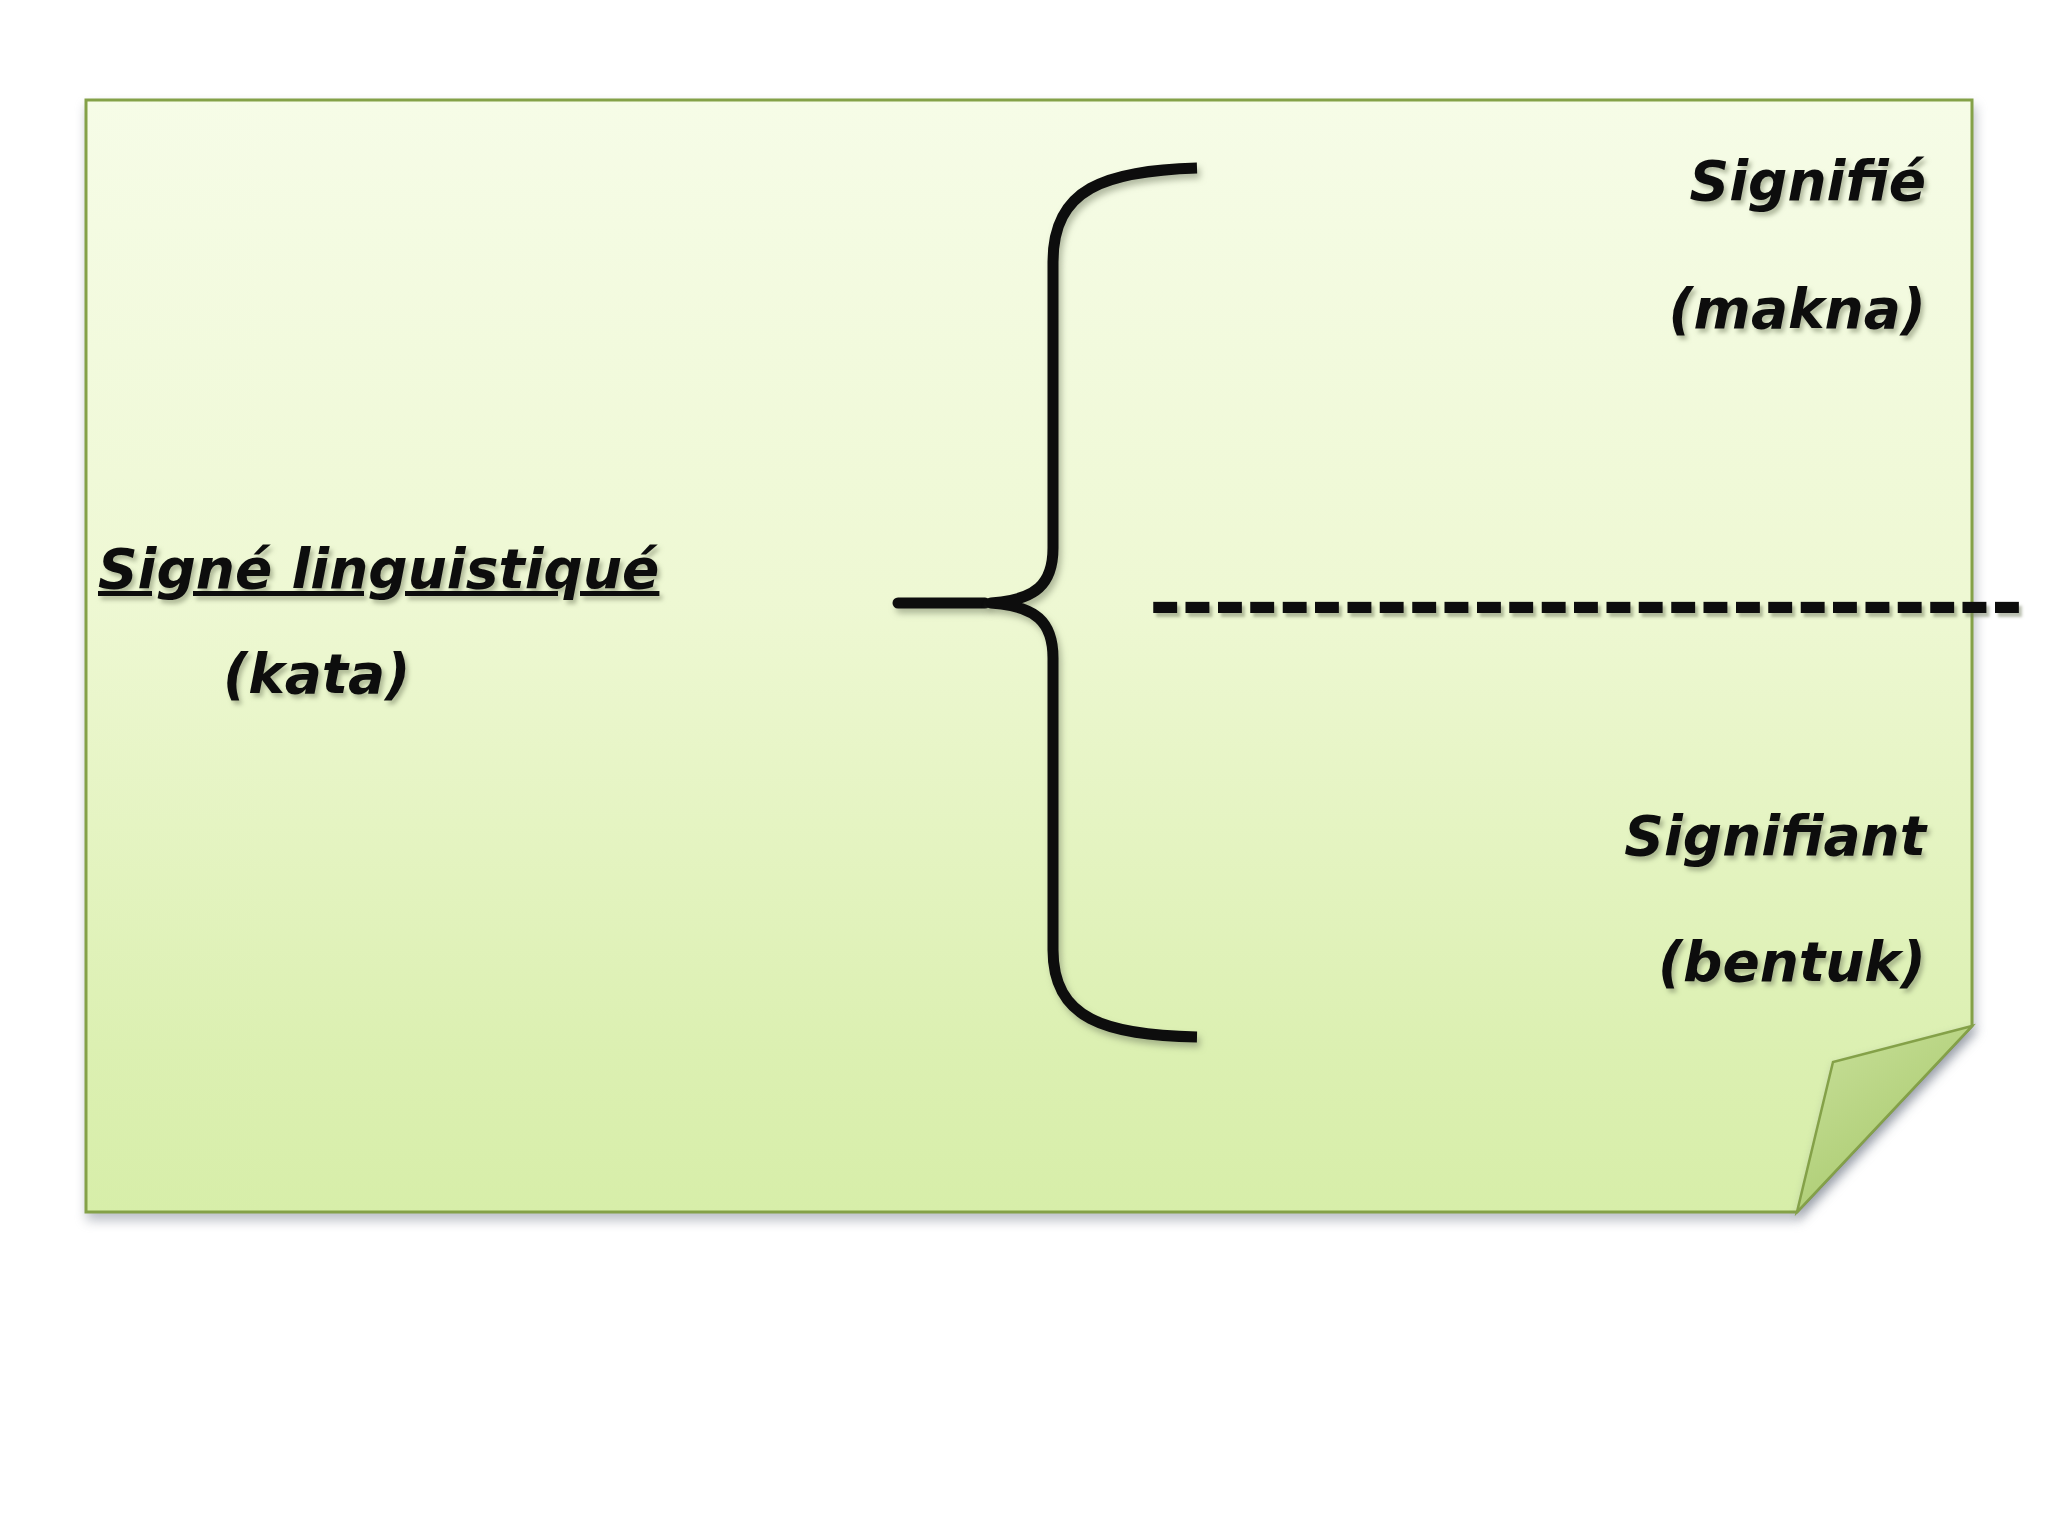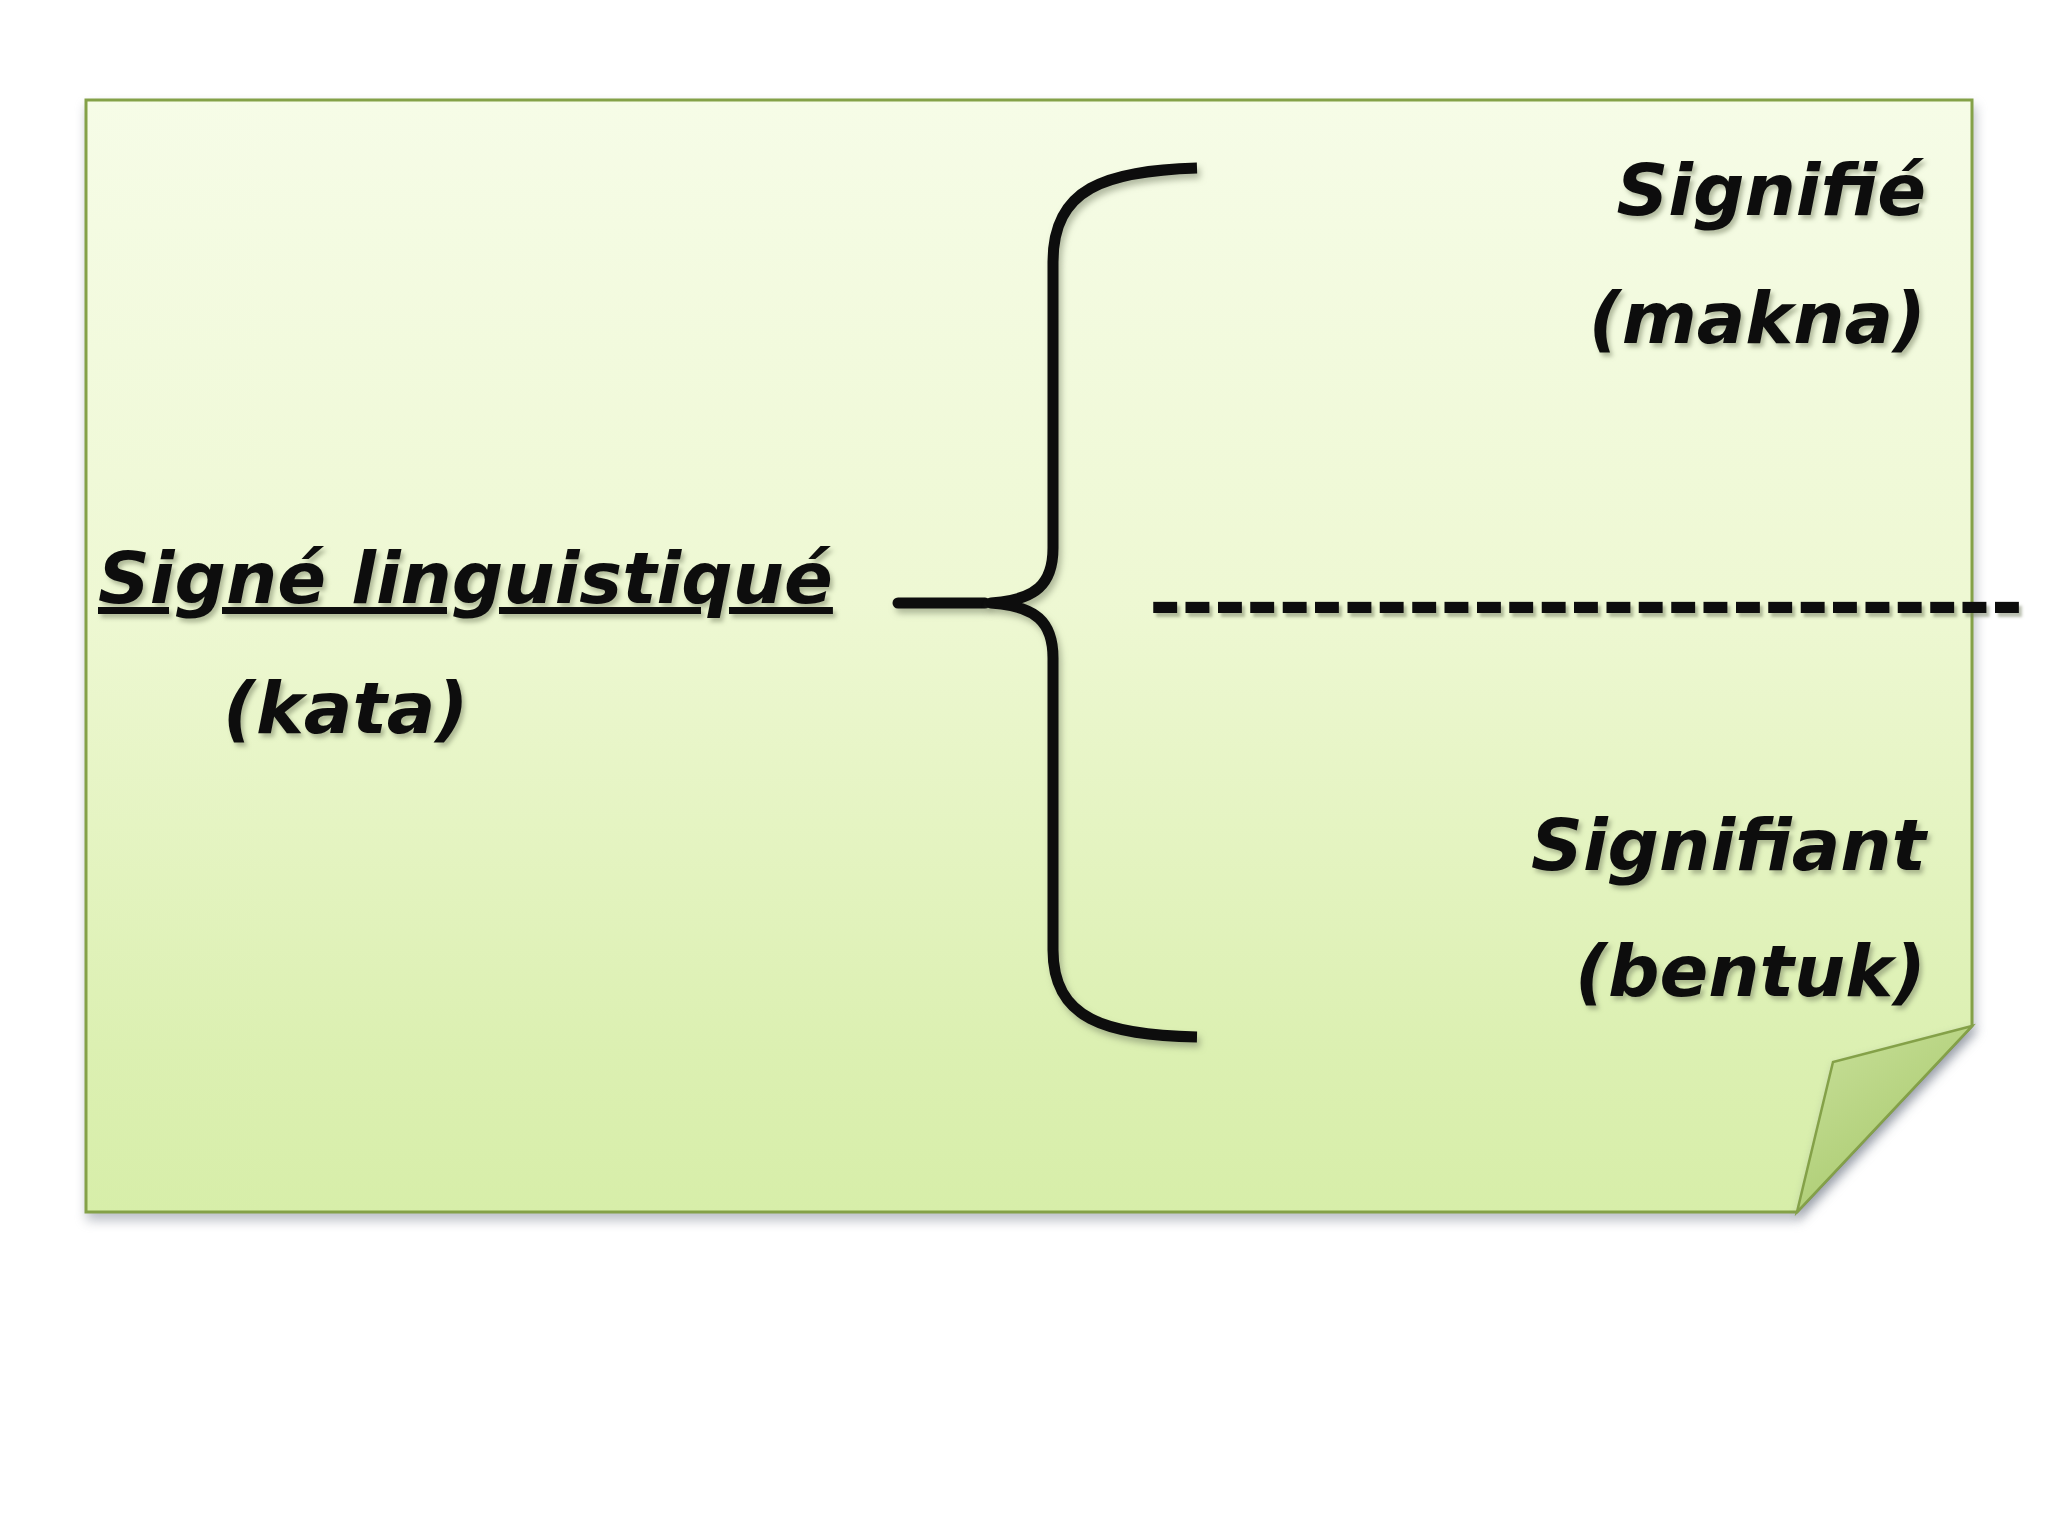--- a/index.html
+++ b/index.html
@@ -42,21 +42,21 @@
     fill:none;
     stroke:var(--ink);
     stroke-width:11;
     filter:drop-shadow(3px 5px 3px rgba(112,122,96,0.5));
   }
   .connector{stroke-linecap:round;}
   .brace{stroke-linejoin:round;stroke-linecap:butt;}
   .label{
     position:absolute;
     color:var(--ink);
-    font-size:72px;
+    font-size:55px;
     font-weight:bold;
     font-style:italic;
     line-height:1;
     white-space:nowrap;
     text-shadow:3px 4px 4px rgba(118,128,98,0.5);
   }
   .align-right{
     right:122px;
     text-align:right;
   }
@@ -67,21 +67,21 @@
     color:var(--ink);
     font-size:78px;
     font-weight:bold;
     font-style:normal;
     line-height:1;
     letter-spacing:0;
     white-space:nowrap;
     text-shadow:3px 4px 3px rgba(118,128,98,0.5);
   }
   .pos-left-line1{left:98px;top:542px;text-decoration:underline;}
-  .pos-left-line2{left:223px;top:672px;}
+  .pos-left-line2{left:223px;top:647px;}
   .pos-sig-line1{top:154px;}
   .pos-sig-line2{top:282px;text-align:center;}
   .pos-sgt-line1{top:809px;}
   .pos-sgt-line2{top:935px;}
 </style>
 </head>
 <body>
 
 <div class="stage">
 

